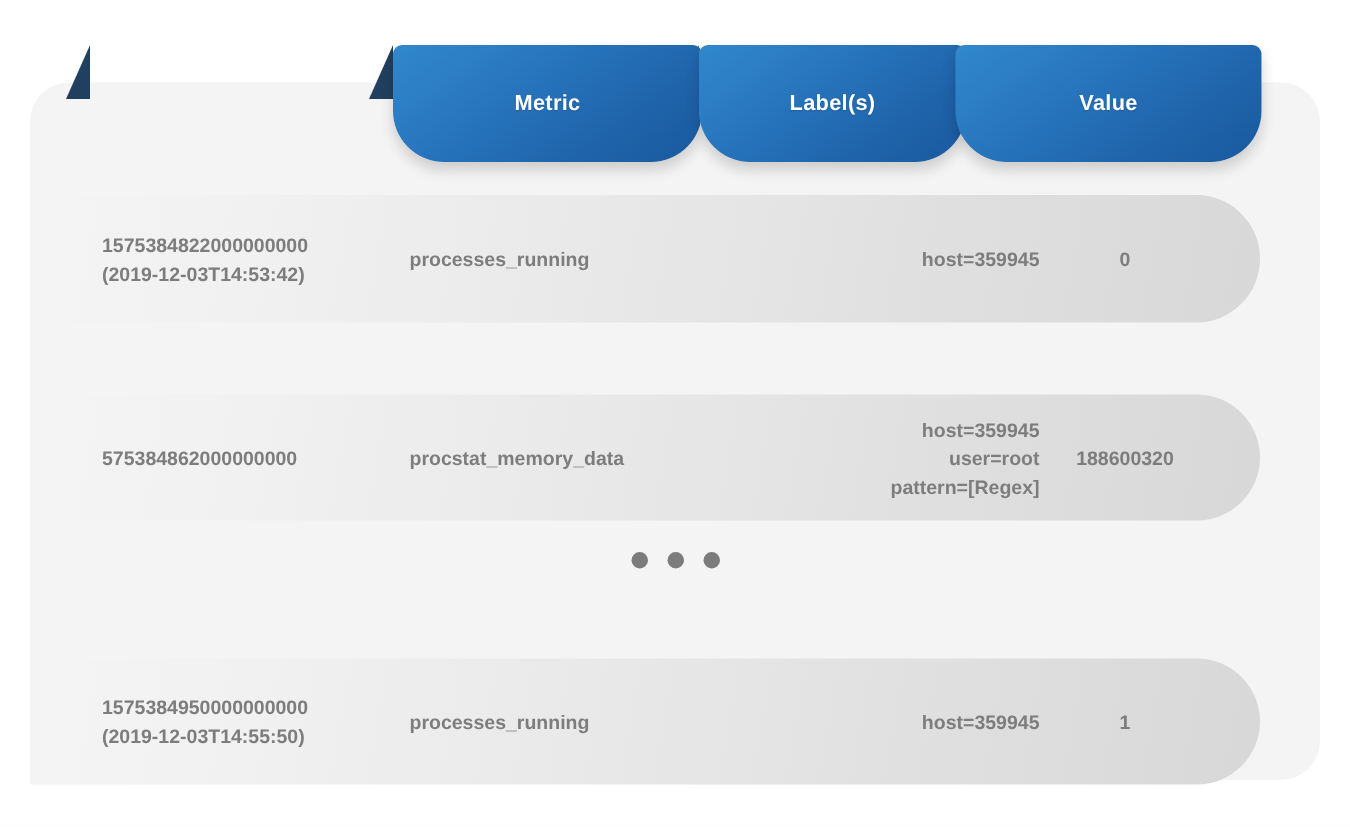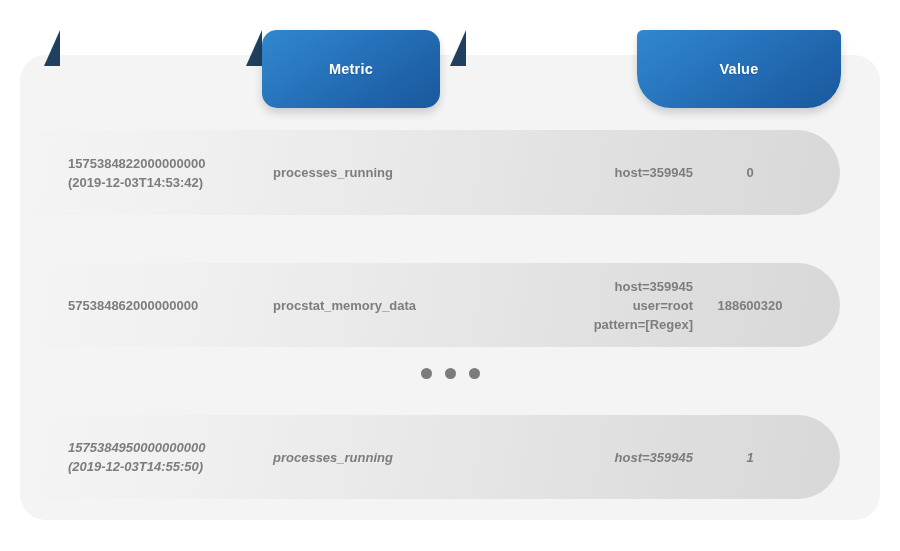--- a/index.html
+++ b/index.html
@@ -67,21 +67,21 @@
     position: absolute;
     top: 30px;
     width: 16px;
     height: 36px;
     background: #21405f;
     z-index: 2;
     clip-path: polygon(100% 0, 100% 100%, 0 100%);
   }
 
   .tab-1 { left: 60px;  width: 174px; }
-  .tab-2 { left: 262px; width: 178px; border-radius: 15px; }
+  .tab-2 { left: 262px; width: 206px; }
   .tab-3 { left: 466px; width: 178px; }
   .tab-4 { left: 637px; width: 204px; }
 
   .tail-1 { left: 44px; }
   .tail-2 { left: 246px; }
   .tail-3 { left: 450px; }
   .tail-4 { left: 656px; }
 
   
   .row {
@@ -90,21 +90,21 @@
     width: 820px;
     background: linear-gradient(100deg, #f4f4f4 0%, #f1f1f1 18%, #e8e8e8 48%, #dedede 78%, #d8d8d8 100%);
     border-radius: 0 44px 44px 0;
     display: flex;
     align-items: center;
     z-index: 1;
   }
 
   .row-1 { top: 130px; height: 85px; border-radius: 0 44px 44px 0; text-decoration: underline; }
   .row-2 { top: 263px; height: 84px; border-radius: 0 42px 42px 0; }
-  .row-3 { top: 415px; height: 84px; border-radius: 0 42px 42px 0; font-style: italic; }
+  .row-3 { top: 439px; height: 84px; border-radius: 0 42px 42px 0; }
 
   .cell {
     position: absolute;
     color: #7d7d7d;
     font-size: 13px;
     font-weight: bold;
     line-height: 19px;
     white-space: pre-line;
   }
   .cell-ts     { left: 48px;  width: 200px; text-align: left; }
@@ -140,20 +140,23 @@
   <div class="header-row">
 
     <div class="tab-tail tail-1"></div>
 
     <div class="tab-tail tail-2"></div>
     <div class="tab tab-2">
       <span class="tab-label">Metric</span>
     </div>
 
     <div class="tab-tail tail-3"></div>
+    <div class="tab tab-3">
+      <span class="tab-label">Label(s)</span>
+    </div>
 
     <div class="tab-tail tail-4"></div>
     <div class="tab tab-4">
       <span class="tab-label">Value</span>
     </div>
 
   </div>
 
   <div class="row row-1">
     <div class="cell cell-ts">1575384822000000000

